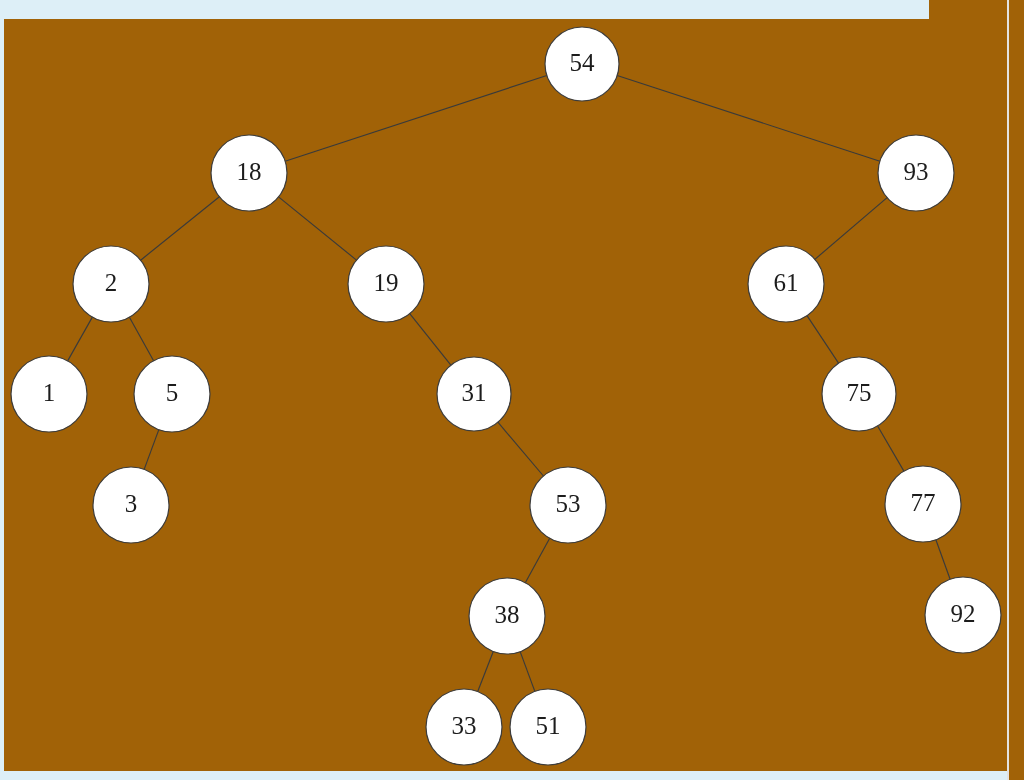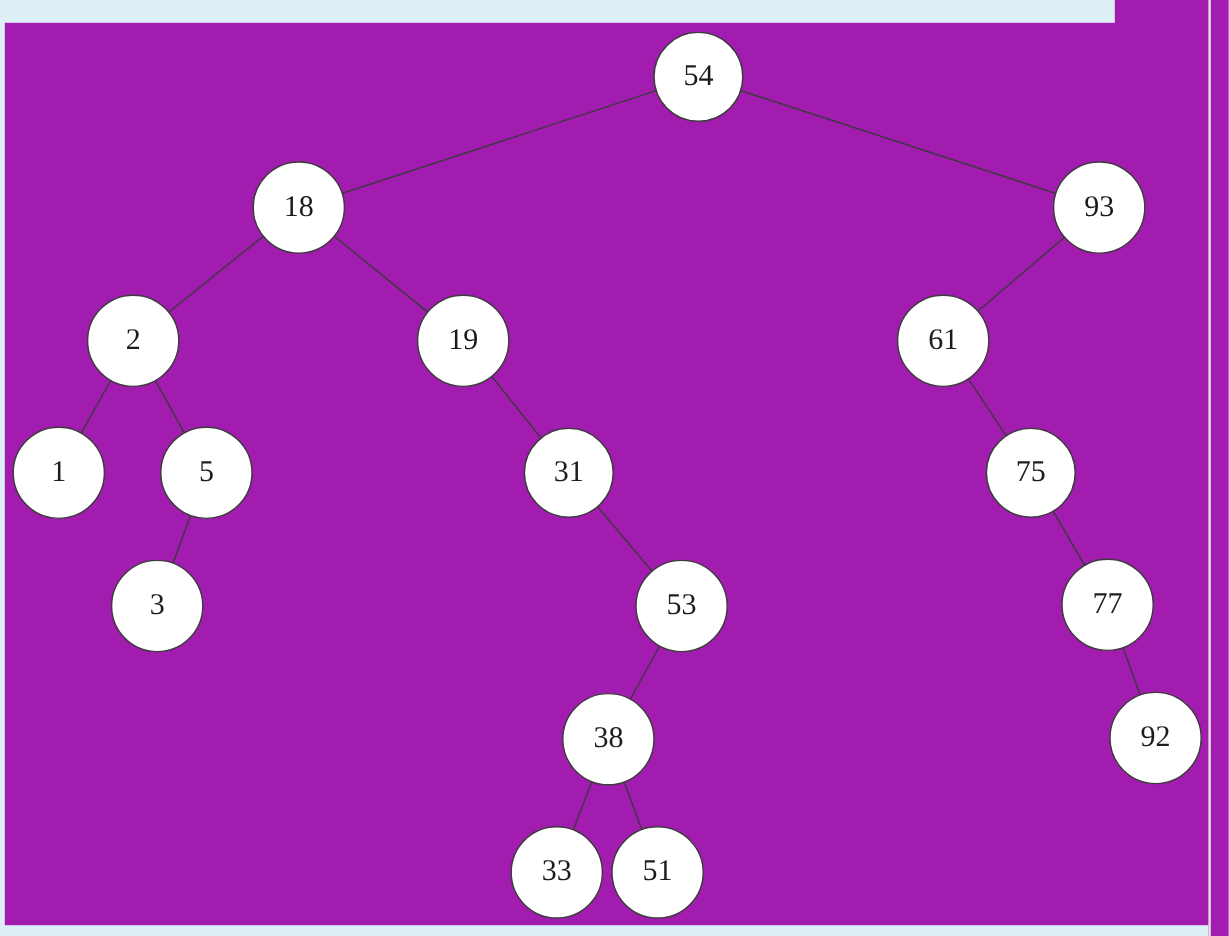--- a/index.html
+++ b/index.html
@@ -5,21 +5,21 @@
   html, body {
     margin: 0;
     padding: 0;
     background: #ffffff;
   }
   #page {
     position: relative;
     width: 1024px;
     height: 780px;
     overflow: hidden;
-    background: #a21caf;
+    background: #a16207;
     font-family: "Liberation Serif", "DejaVu Serif", serif;
   }
   
   .chrome-band {
     position: absolute;
     background: #ddeff7;
   }
   #chrome-top    { left: 0;   top: 0;    width: 929px; height: 19px; }
   #chrome-left   { left: 0;   top: 0;    width: 4px;   height: 780px; }
   #chrome-bottom { left: 0;   top: 771px; width: 1007px; height: 9px; }

